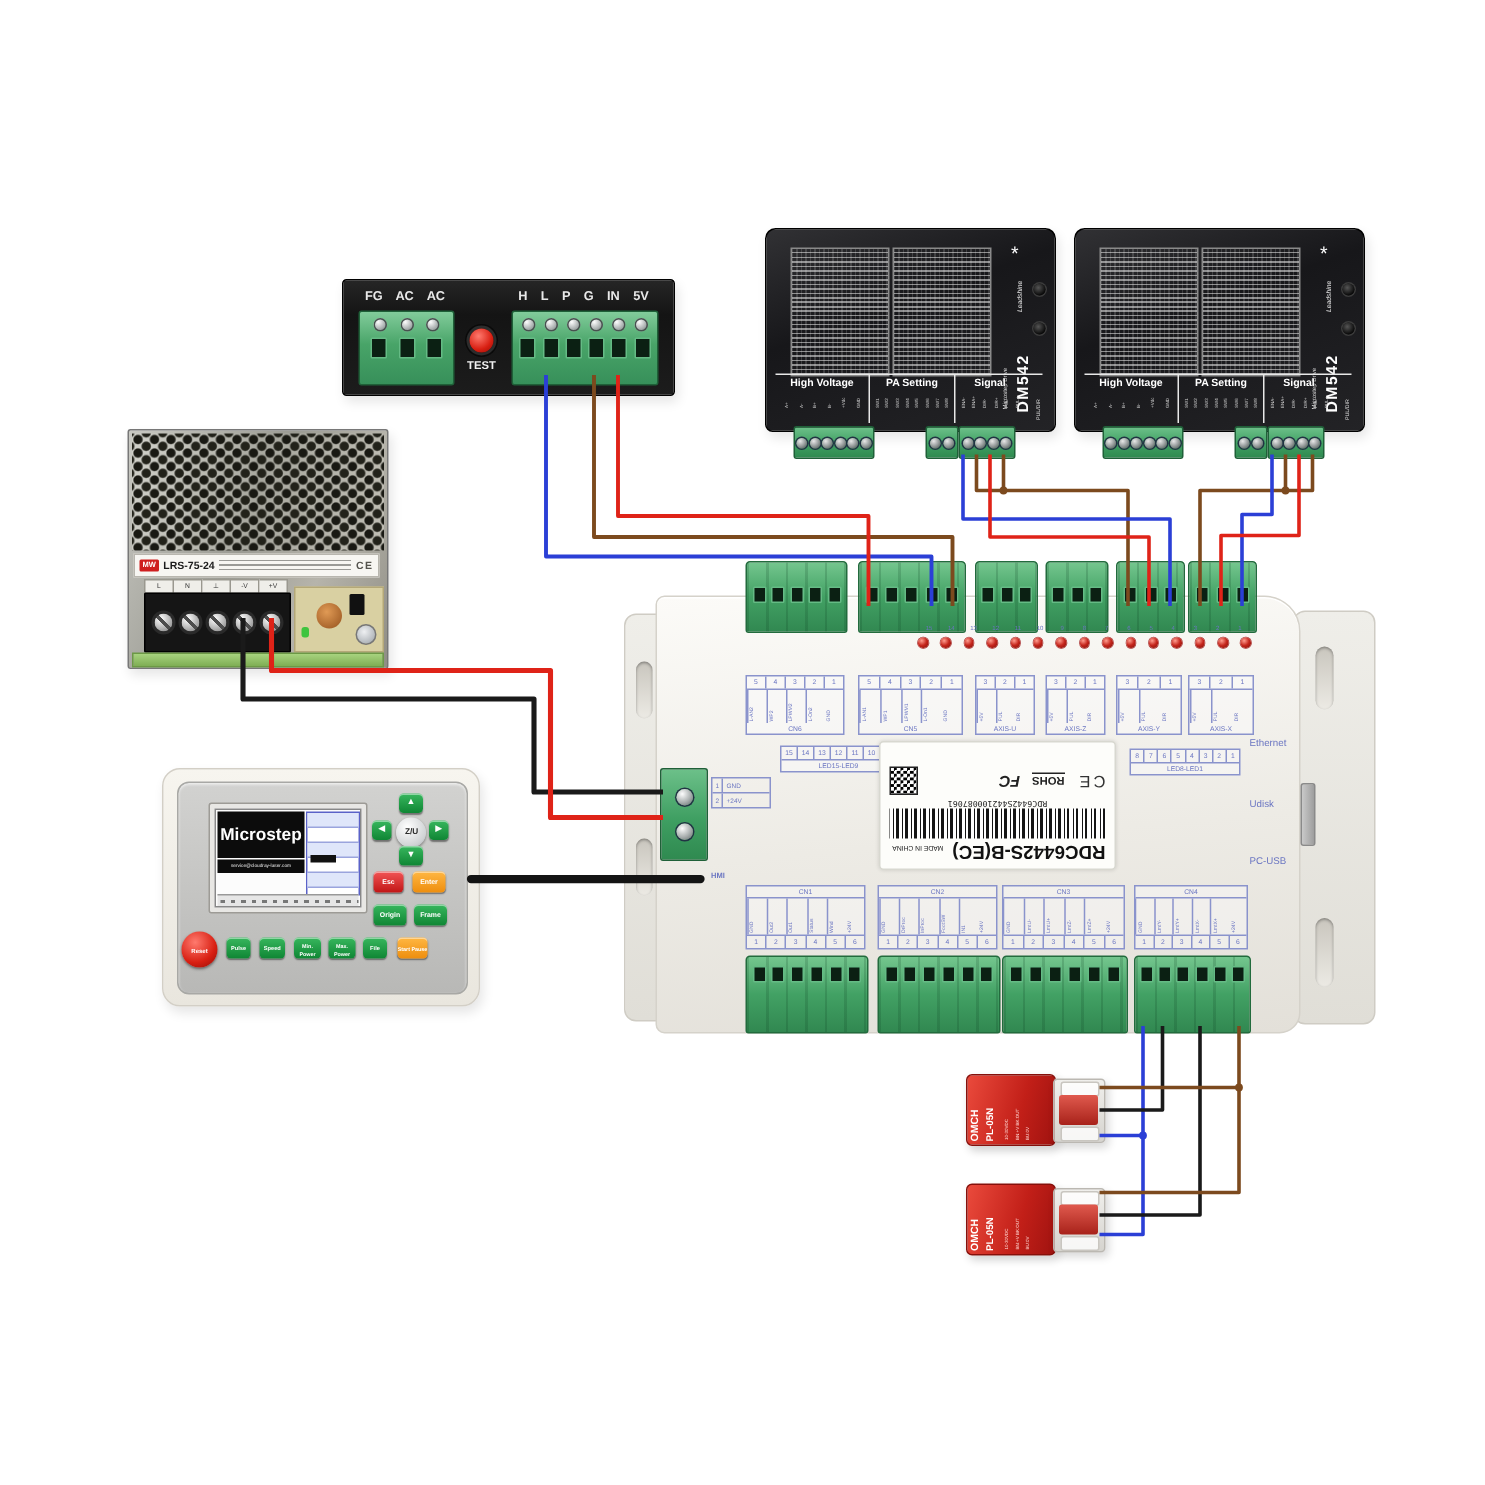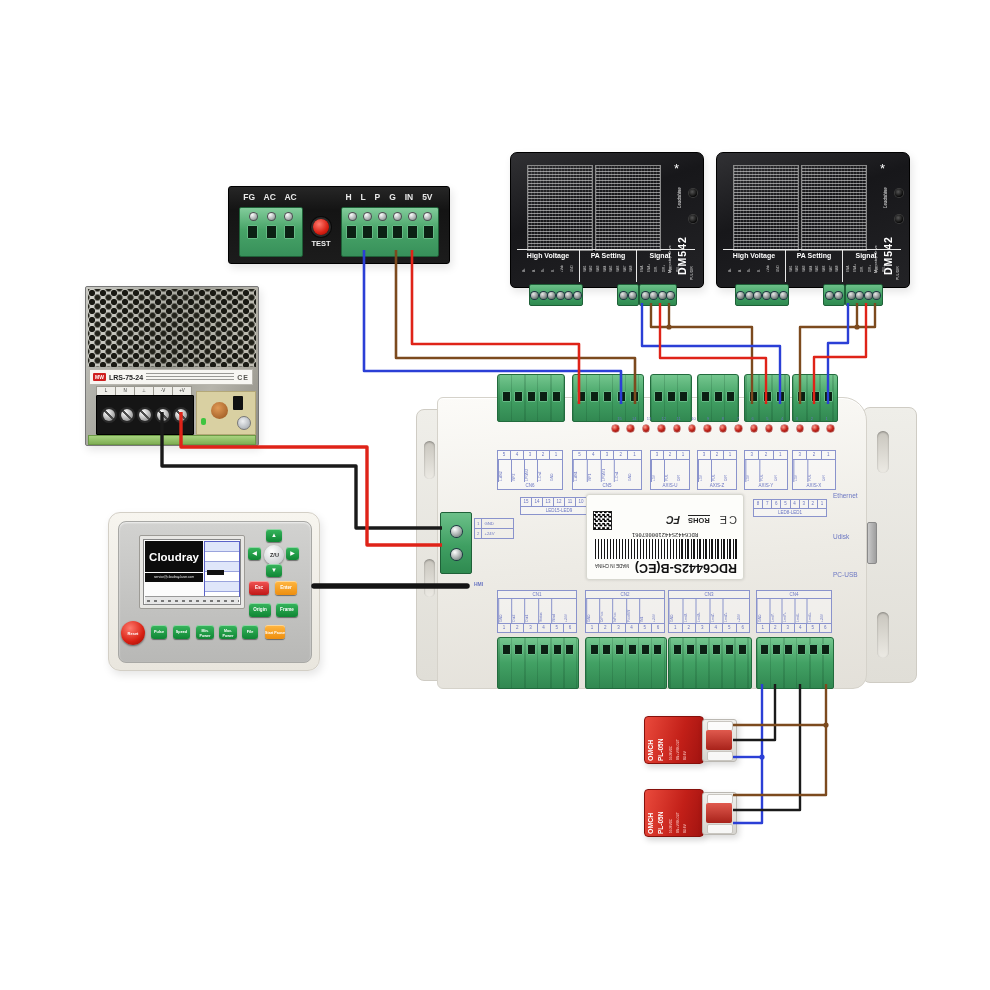--- a/index.html
+++ b/index.html
@@ -742,21 +742,21 @@
           <span>LmtX+</span>
           <span>+24V</span>
         </div>
       </div>
   </div>
 
   <div class="comp panel" style="left:108px;top:512px">
     <div class="panel-inner"></div>
     <div class="lcd-frame">
       <div class="lcd">
-        <div class="lcd-logo">Cloudray</div>
+        <div class="lcd-logo">Microstep</div>
         <div class="lcd-addr">service@cloudray-laser.com</div>
         <div class="lcd-files">
             <i></i>
             <i></i>
             <i></i>
             <i></i>
             <i></i>
           <span class="lcd-sel"></span>
         </div>
         <div class="lcd-status"></div>

